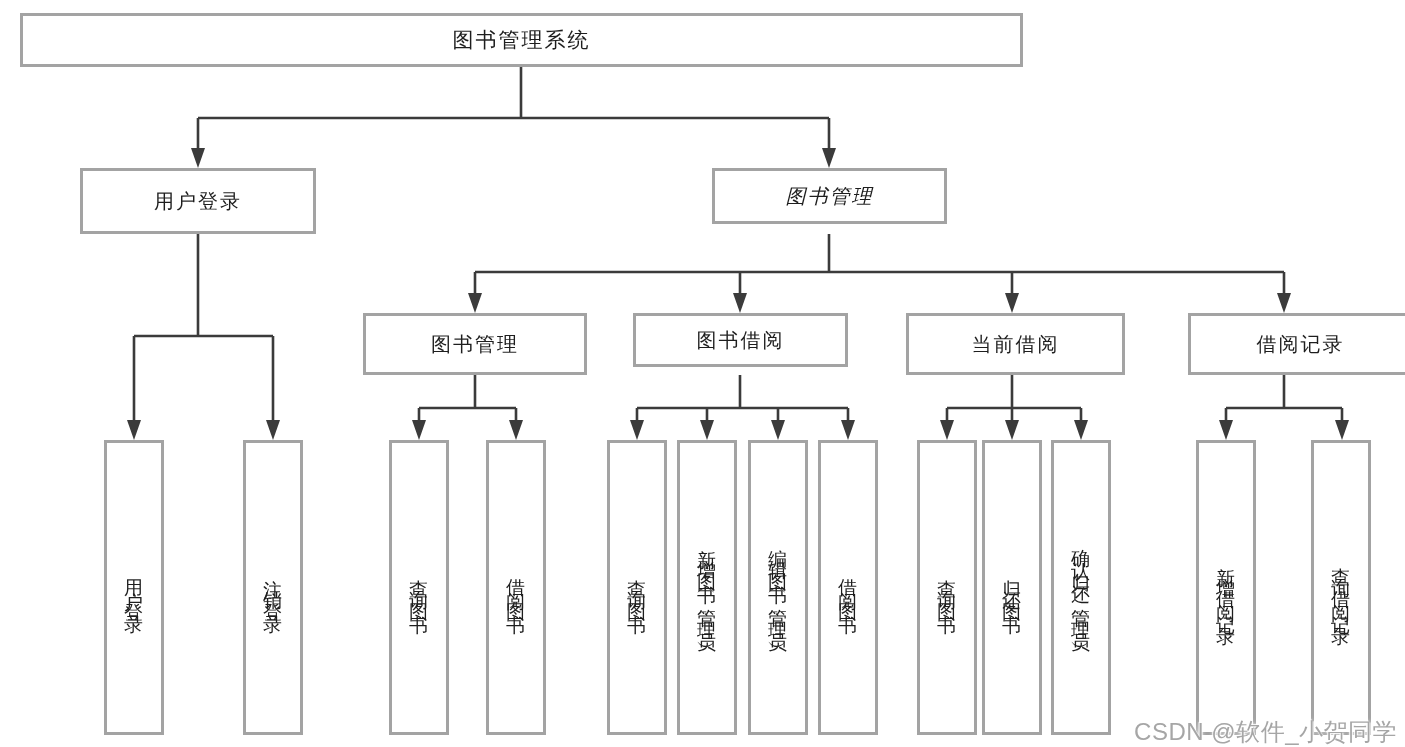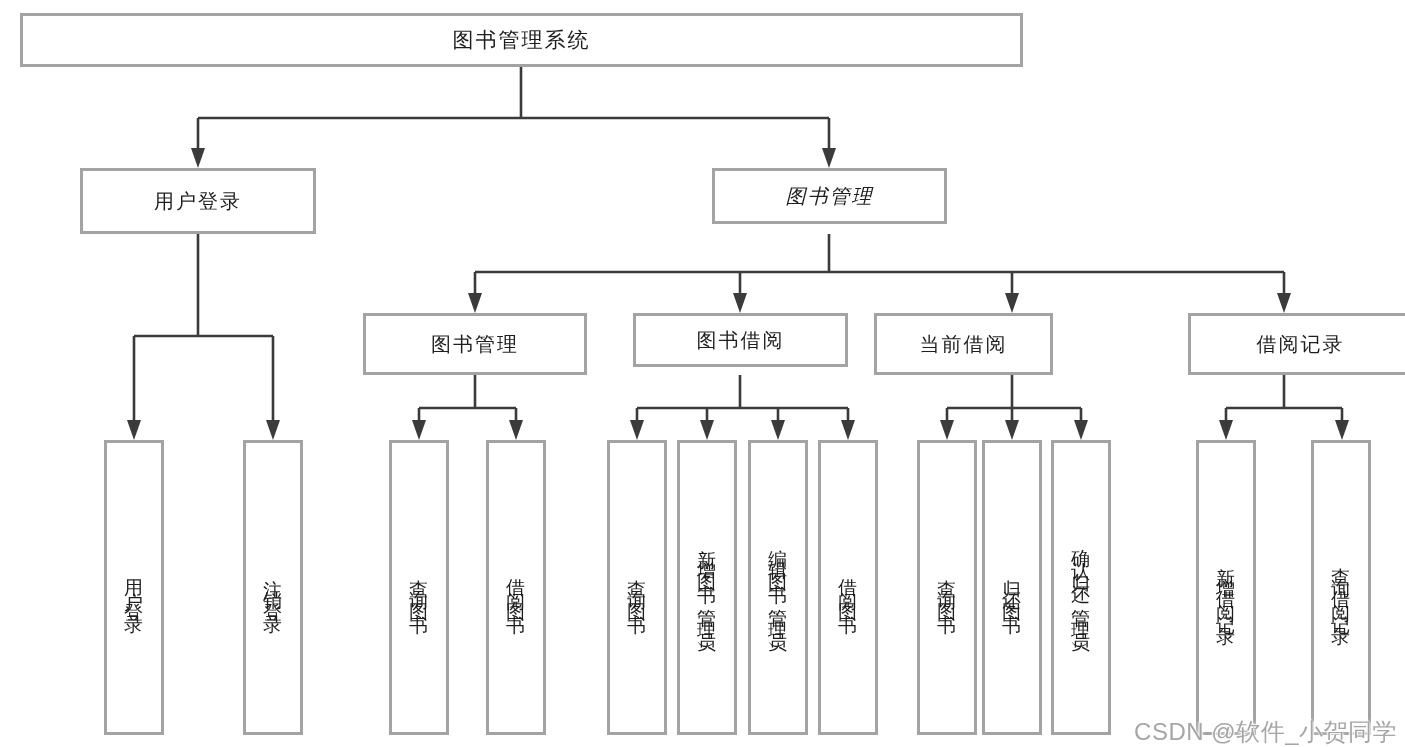--- a/index.html
+++ b/index.html
@@ -101,21 +101,21 @@
     </g>
   </svg>
 
   <div class="box root-box" style="left:20px; top:13px; width:1003px; height:54px;">图书管理系统</div>
 
   <div class="box h-label" style="left:80px; top:168px; width:236px; height:66px;">用户登录</div>
   <div class="box h-label" style="left:712px; top:168px; width:235px; height:56px;font-style:italic;">图书管理</div>
 
   <div class="box h-label" style="left:363px; top:313px; width:224px; height:62px;">图书管理</div>
   <div class="box h-label" style="left:633px; top:313px; width:215px; height:54px;">图书借阅</div>
-  <div class="box h-label" style="left:874px; top:313px; width:179px; height:62px;">当前借阅</div>
+  <div class="box h-label" style="left:906px; top:313px; width:219px; height:62px;">当前借阅</div>
   <div class="box h-label" style="left:1172px; top:313px; width:225px; height:62px;margin-left:16px;">借阅记录</div>
 
   <div class="box leaf" style="left:104px;">
     <span>用户登录</span>
   </div>
   <div class="box leaf" style="left:243px;">
     <span>注销登录</span>
   </div>
 
   <div class="box leaf" style="left:389px;">

